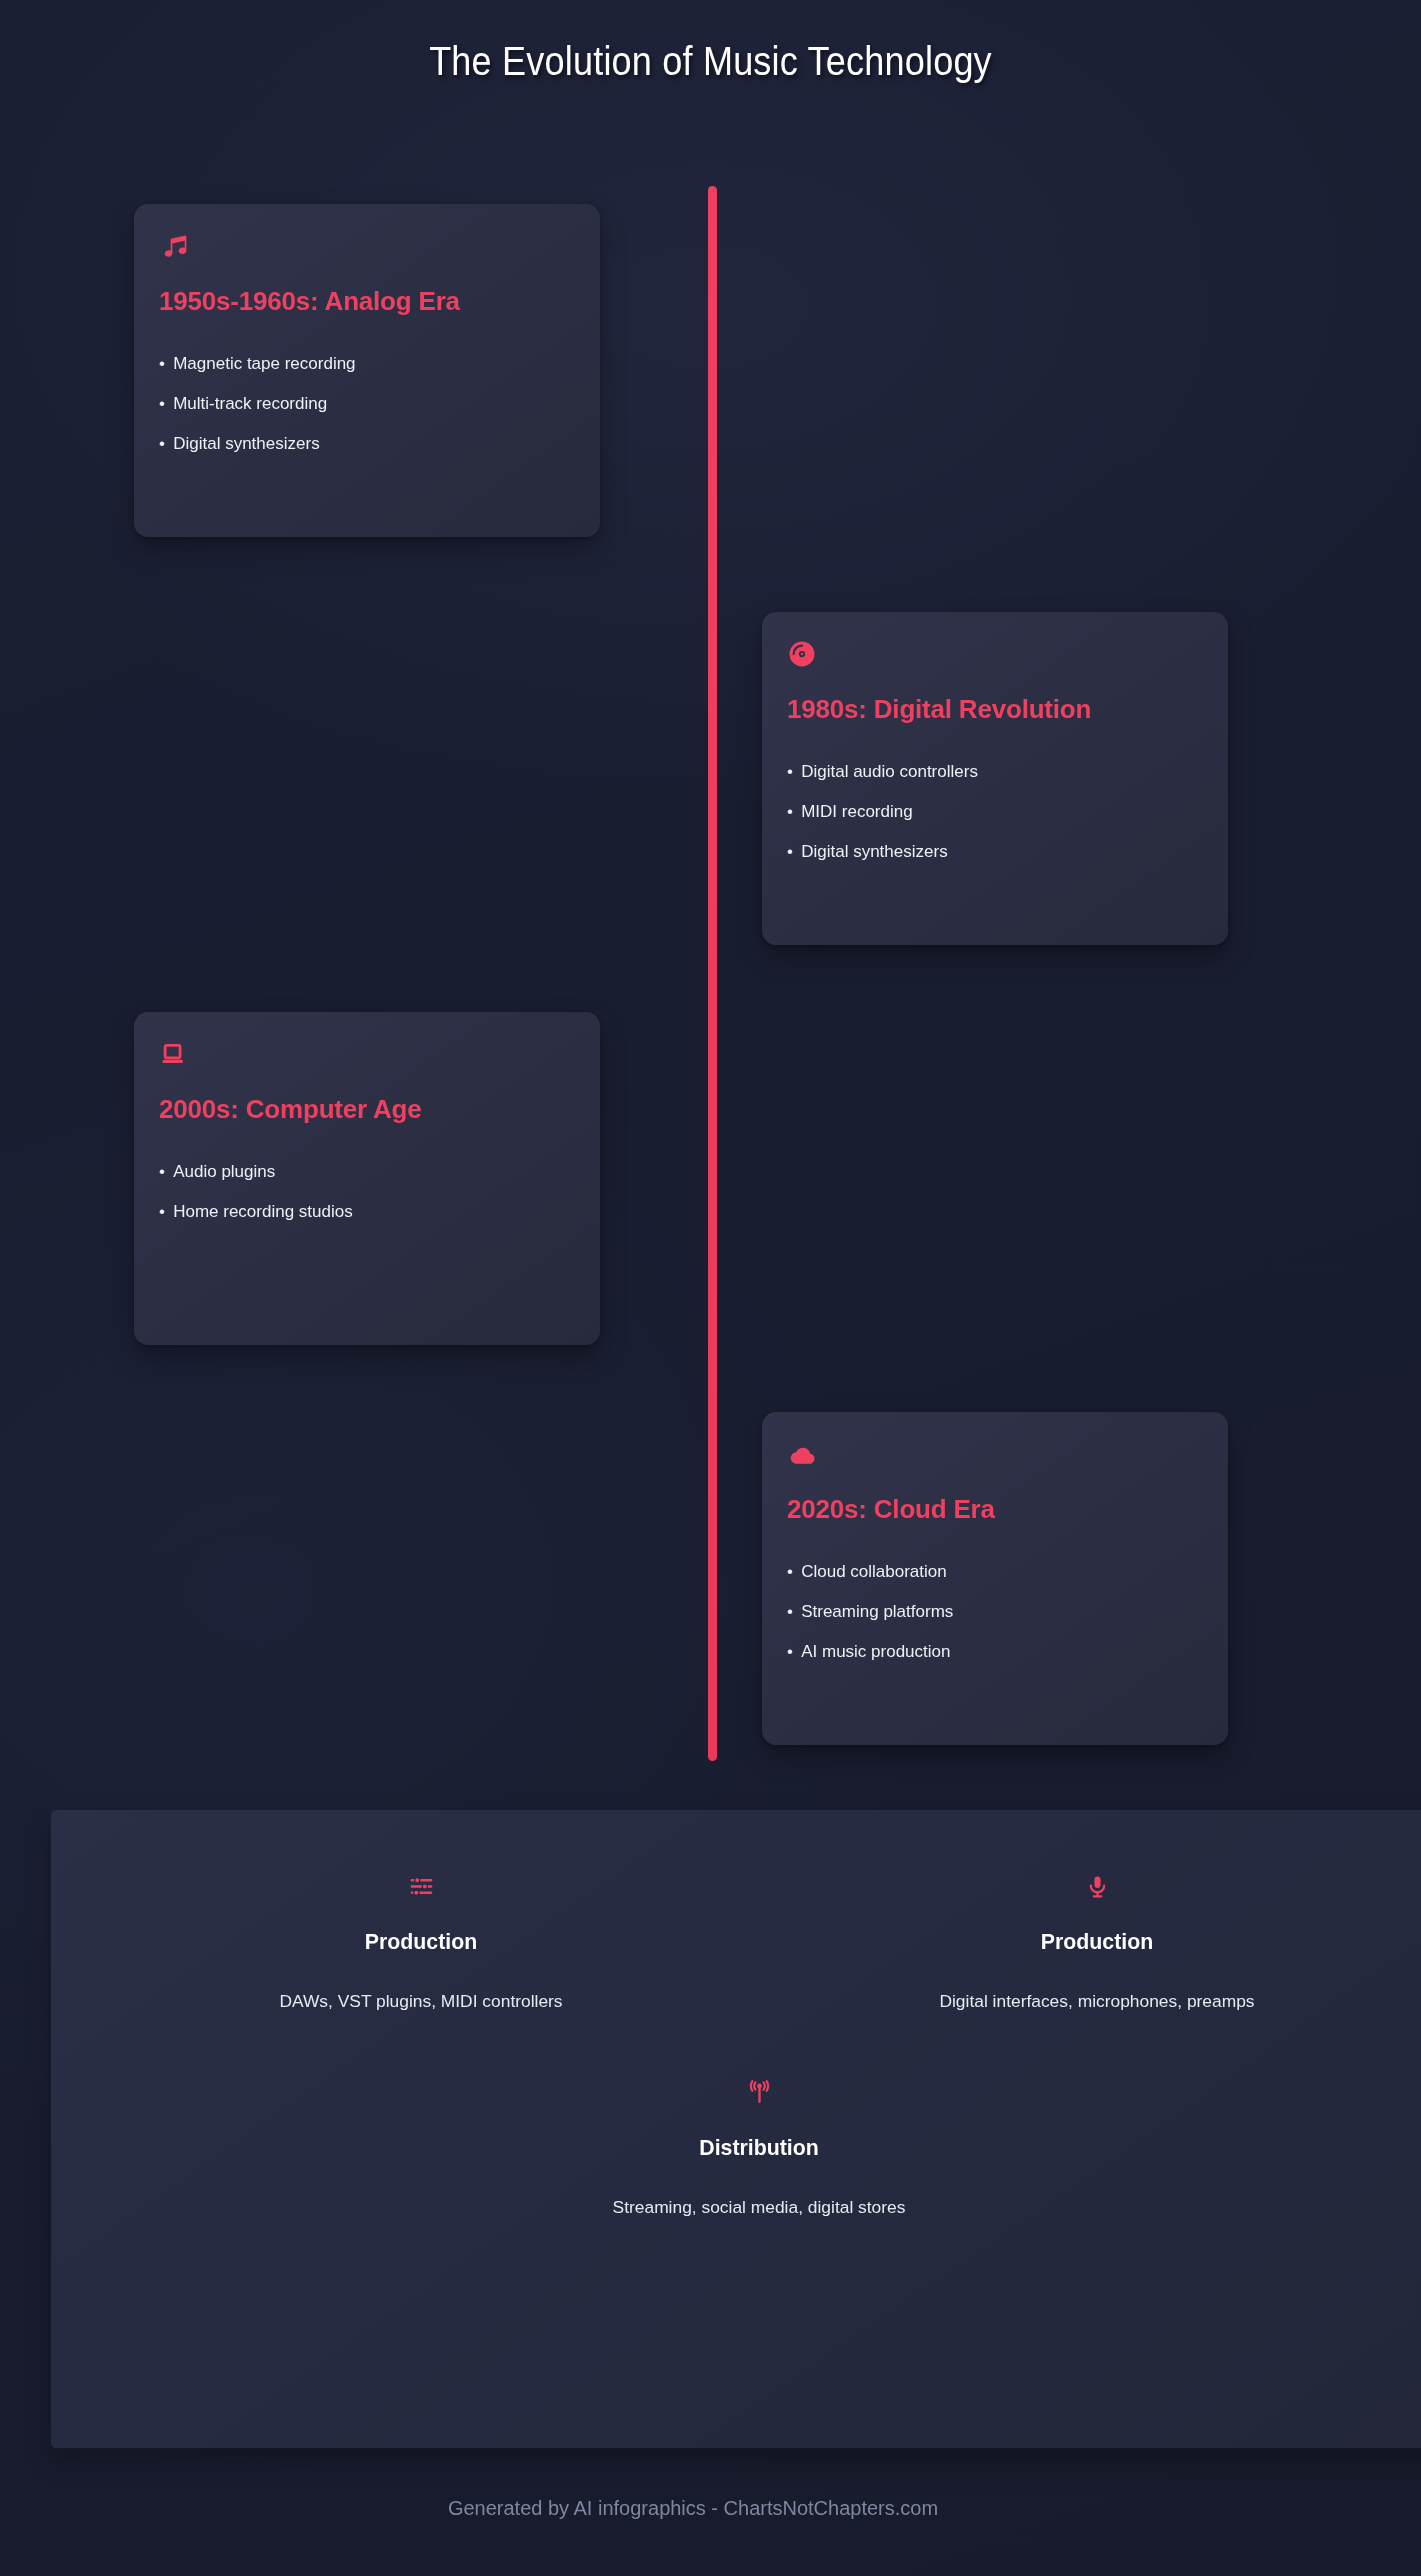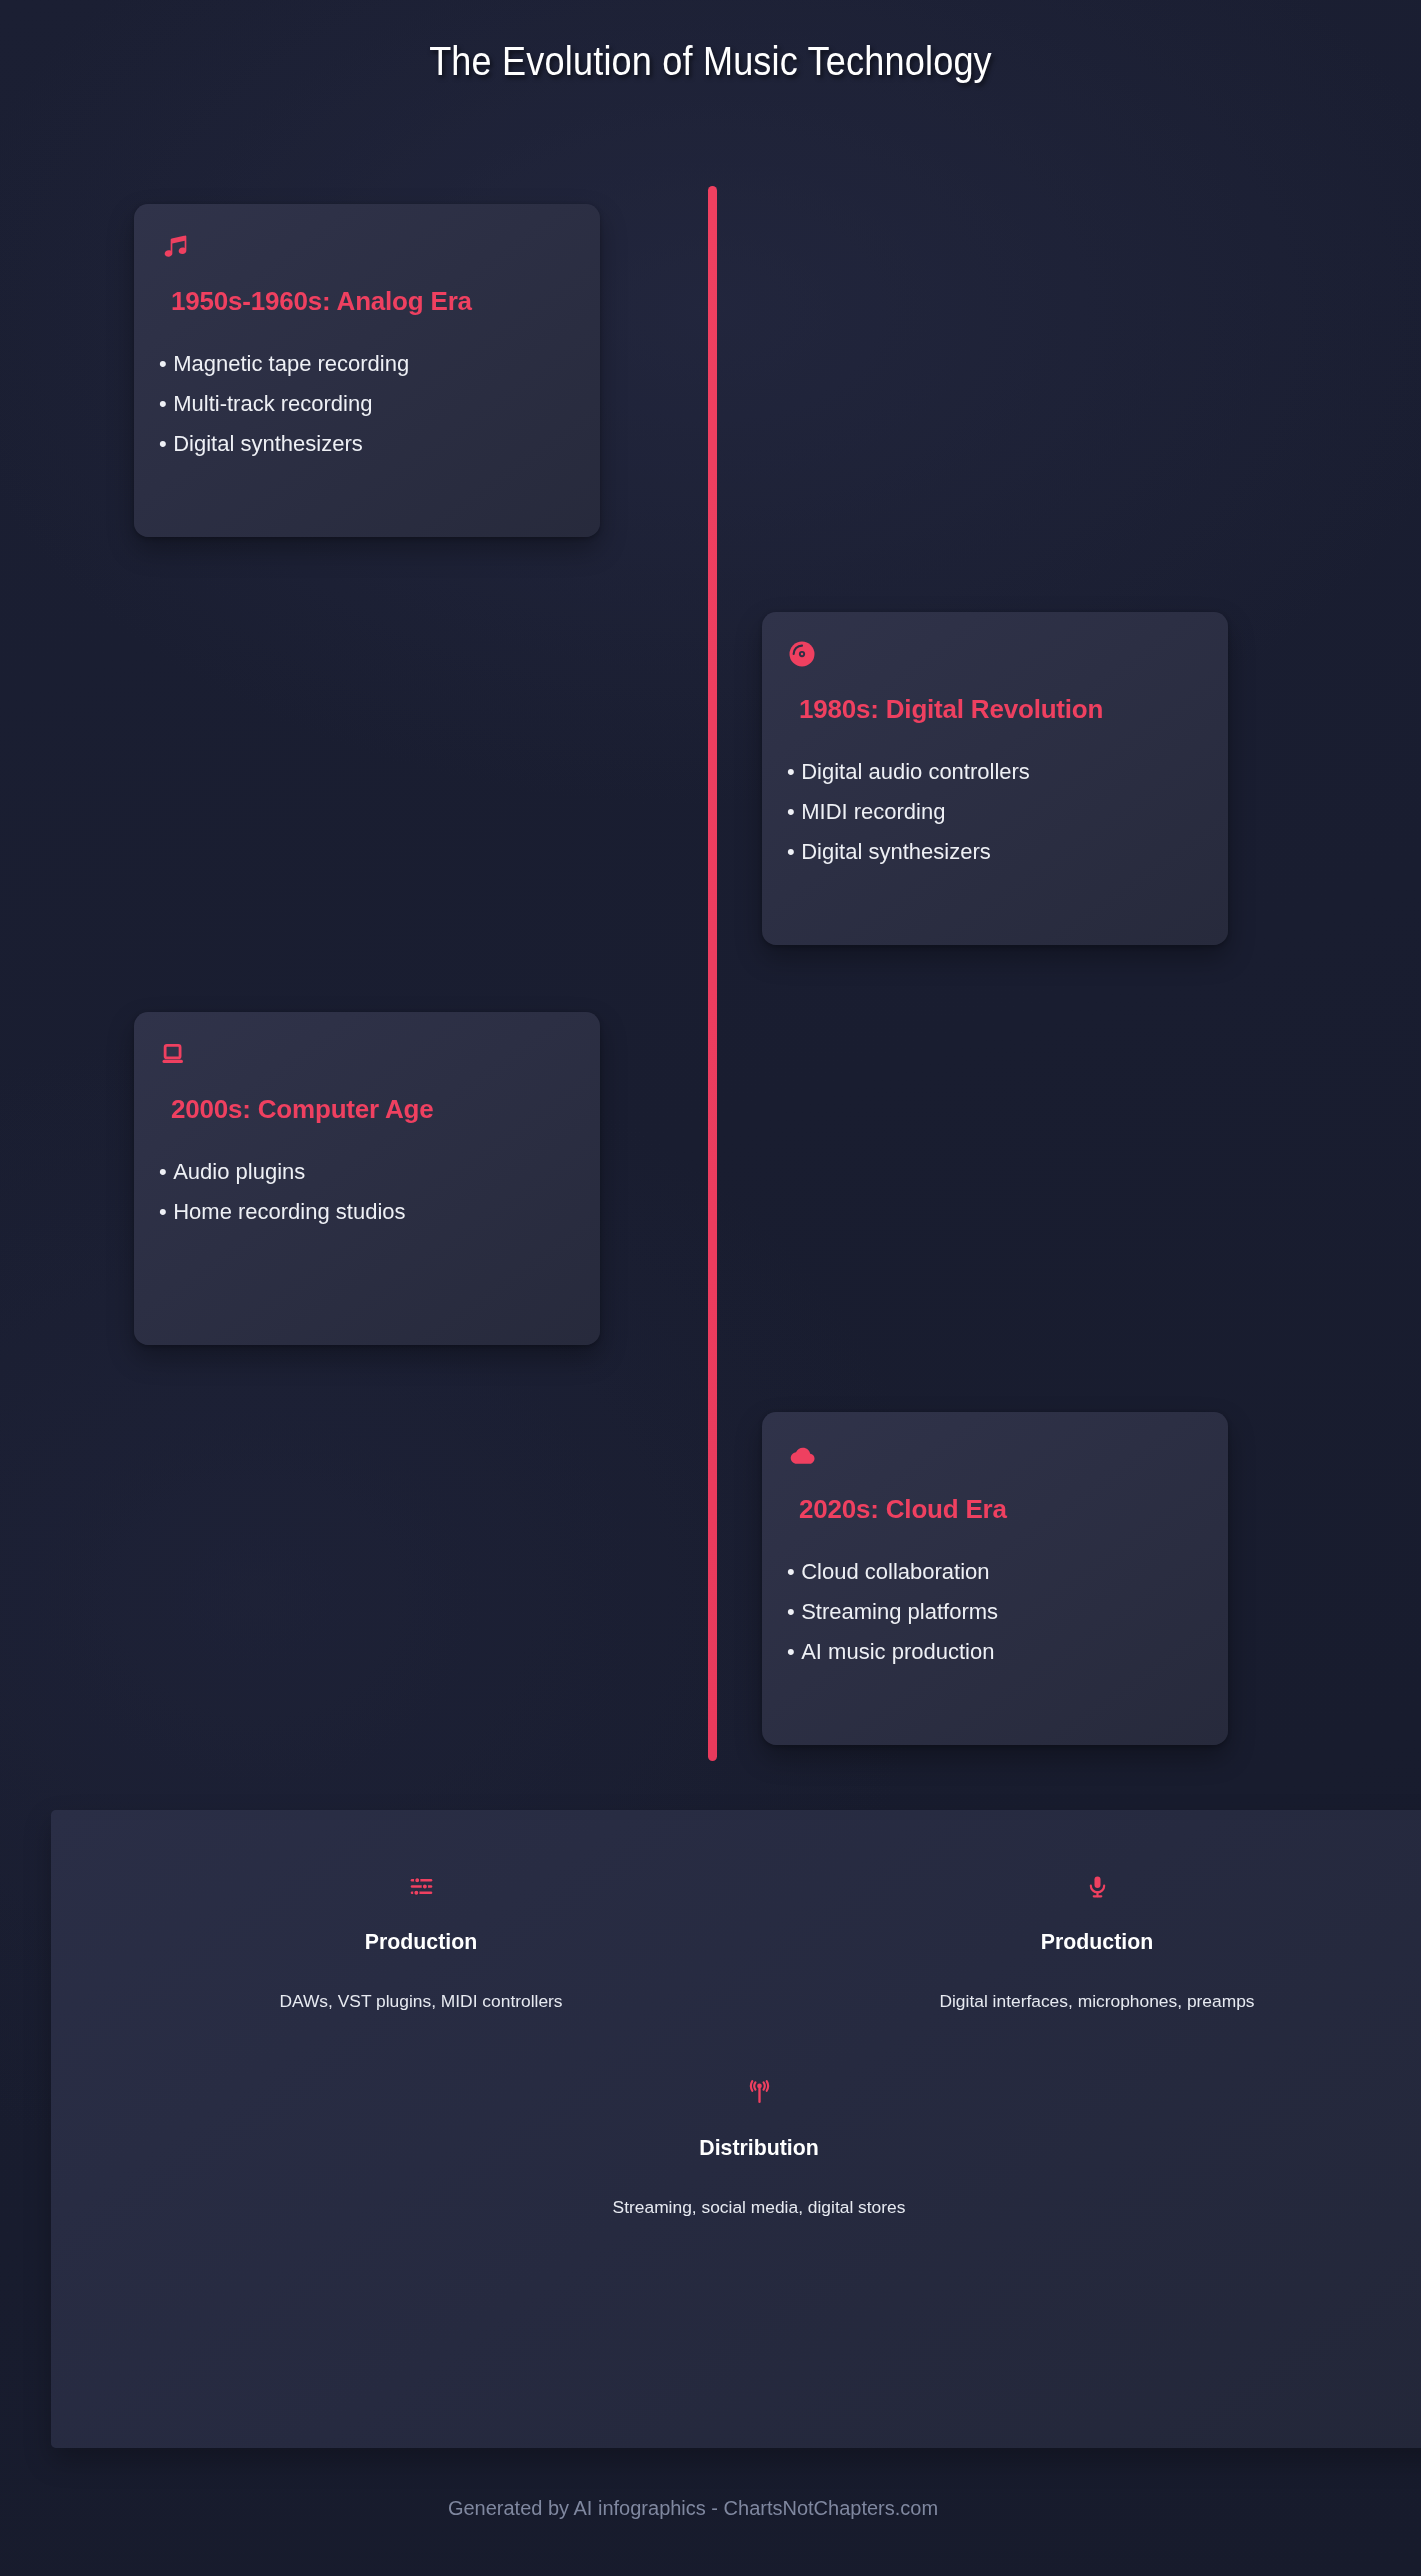--- a/index.html
+++ b/index.html
@@ -75,29 +75,28 @@
   }
   .card-icon svg { display: block; }
 
   .card-heading {
     margin-top: 19px;
     font-size: 26px;
     font-weight: bold;
     color: #ef4060;
     letter-spacing: -0.2px;
     white-space: nowrap;
-    margin-left: 12px;
   }
 
   .card-list {
     margin-top: 27px;
     list-style: none;
   }
   .card-list li {
-    font-size: 22px;
+    font-size: 17px;
     line-height: 40px;
     color: #eef0f5;
     white-space: nowrap;
   }
   .card-list li .bullet {
     display: inline-block;
     width: 14.2px;
     color: #eef0f5;
   }
 

